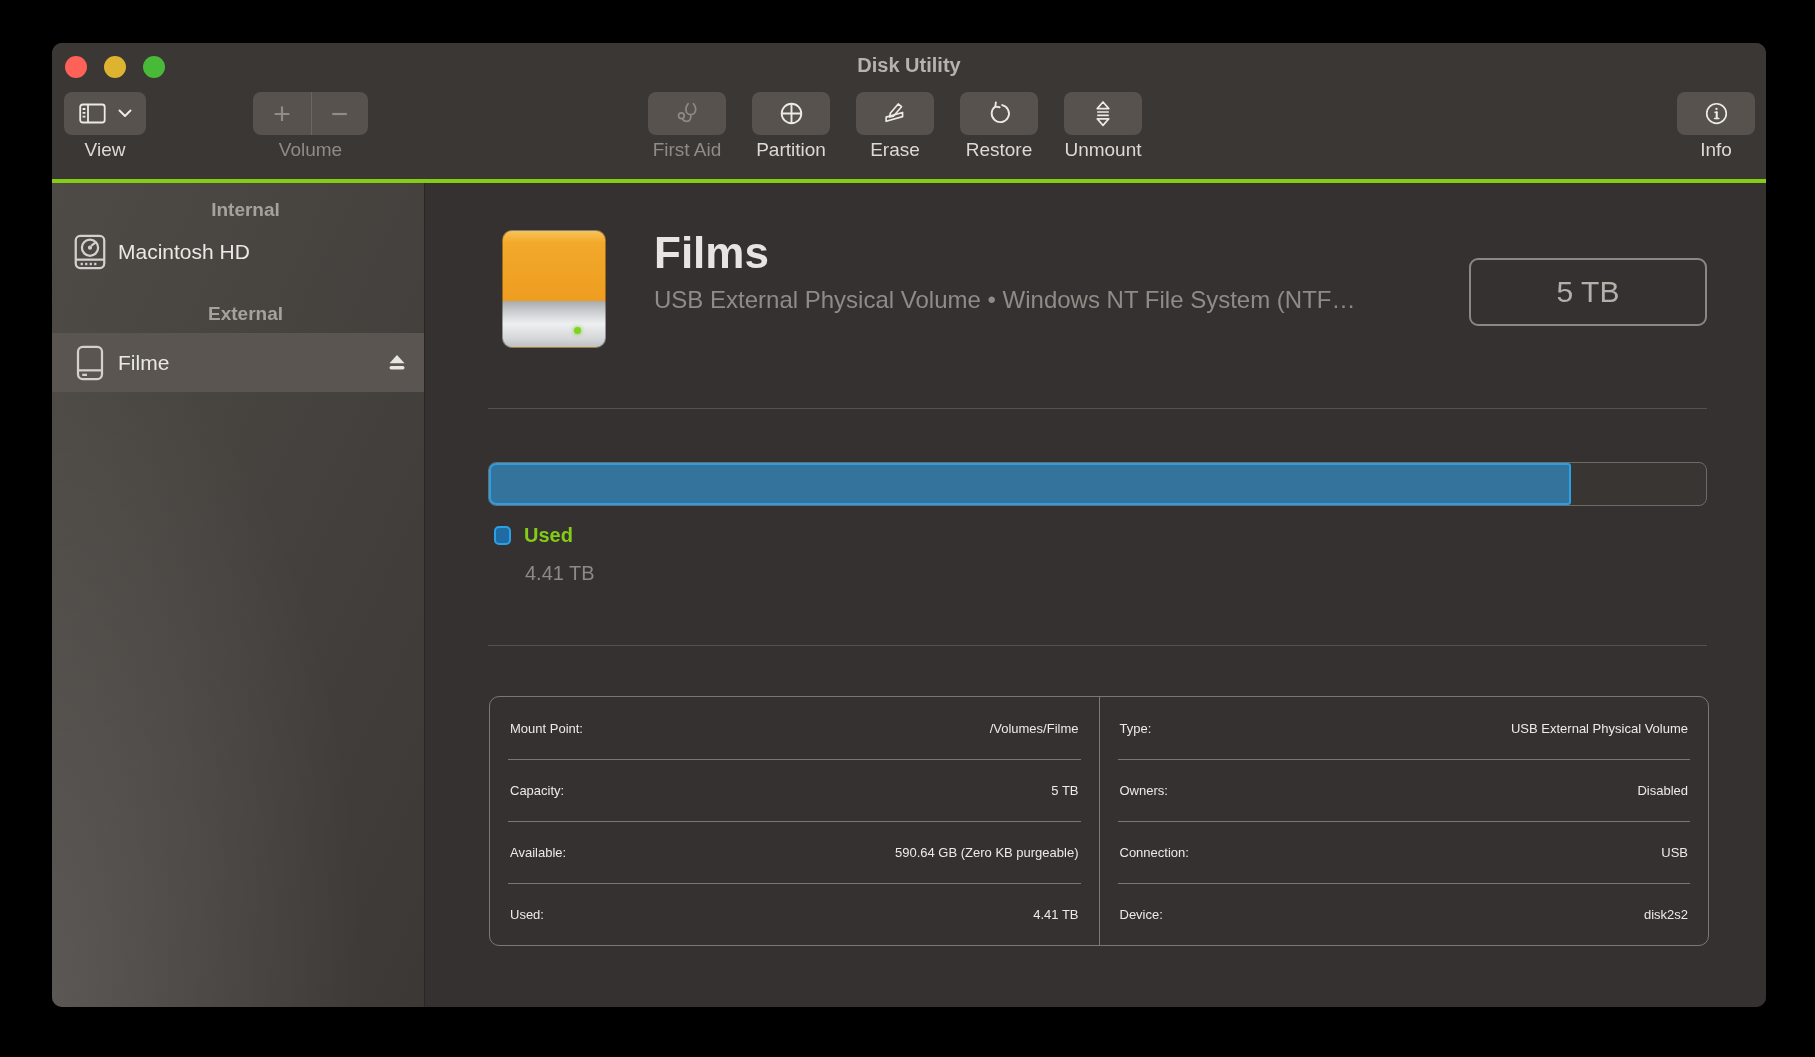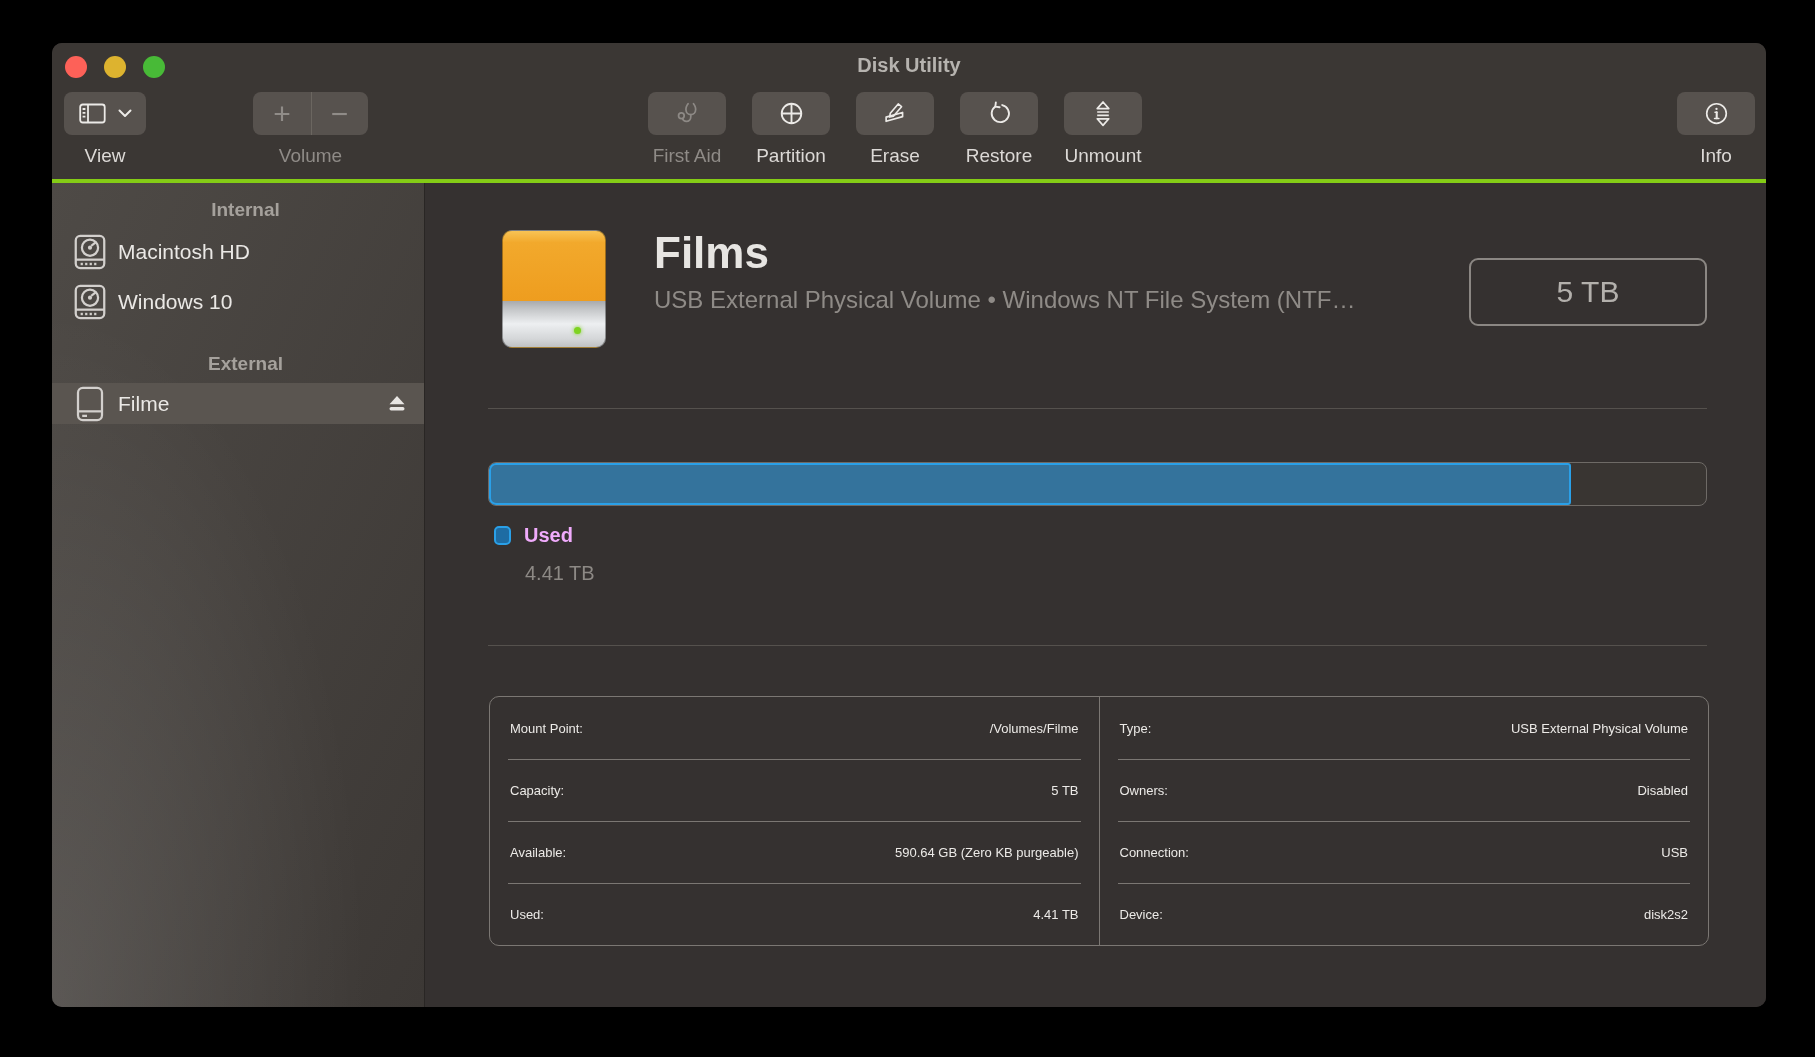--- a/index.html
+++ b/index.html
@@ -19,21 +19,21 @@
   .tl.close { background:#fd6158; }
   .tl.min   { background:#ddb32f; }
   .tl.zoom  { background:#48ba37; }
   .win-title { position:absolute; top:11px; left:0; right:0; text-align:center;
                font-size:20px; font-weight:700; color:#b6b3af; }
 
   .tb-group { position:absolute; top:49px; display:flex; align-items:flex-start; }
   .tb-item { display:flex; flex-direction:column; align-items:center; }
   .tb-btn { height:43px; background:#57524e; border-radius:8px; color:#eceae7;
             display:flex; align-items:center; justify-content:center; }
-  .tb-label { margin-top:10px; font-size:19px; color:#dcd9d6; white-space:nowrap; }
+  .tb-label { margin-top:4px; font-size:19px; color:#dcd9d6; white-space:nowrap; }
   .tb-item.disabled .tb-btn { color:#8d8985; }
   .tb-item.disabled .tb-label { color:#8f8b87; }
 
   .grp-view   { left:12px; }
   .grp-volume { left:201px; }
   .grp-actions{ left:596px; gap:26px; }
   .grp-info   { right:11px; }
 
   .btn-view { width:82px; gap:12px; }
   .btn-info, .grp-actions .tb-btn { width:78px; }
@@ -47,21 +47,21 @@
   
   .sidebar { position:absolute; left:0; top:140px; width:373px; bottom:0;
              border-right:1px solid #292624; padding-top:16px;
              background:
                radial-gradient(ellipse at 0% 100%, rgba(255,255,255,0.12), rgba(255,255,255,0) 60%),
                linear-gradient(115deg, #4e4a46 0%, #3c3835 100%); text-align: center; }
   .sb-header { margin:0 0 6px 15px; font-size:19px; font-weight:700; color:#a5a19c; }
   .sb-header.second { margin-top:26px; }
   .sb-item { height:50px; display:flex; align-items:center; padding-left:20px; gap:10px;
              font-size:21px; color:#eae8e5; position:relative; cursor:default; }
-  .sb-item.selected { background:#5a5550; height:41px; margin-top:8px; }
+  .sb-item.selected { background:#5a5550; height:59px; margin-top:8px; }
   .sb-icon { color:#d3d0cd; flex:0 0 auto; }
   .eject-btn { position:absolute; right:15px; top:50%; transform:translateY(-50%);
                width:24px; height:22px; display:flex; align-items:center; justify-content:center;
                color:#e8e6e3; background:none; border:none; }
 
   
   .content { position:absolute; left:374px; top:140px; right:0; bottom:0; background:#353130; }
 
   .drive-icon { position:absolute; left:76px; top:47px; width:104px; height:118px;
                 border-radius:10px; border:1px solid rgba(0,0,0,.35);
@@ -85,21 +85,21 @@
   .usage-bar { position:absolute; left:62px; right:59px; top:279px; height:44px;
                border:1px solid #6e6a66; border-radius:8px; background:#393532; }
   .usage-used { height:100%; width:88.9%; background:#34739c;
                 border:2.5px solid #2aa0e8; border-radius:7px 3px 3px 7px; }
 
   .legend-block { position:absolute; top:341px; }
   .legend-block.used { left:68px; } .legend-block.free { left:681px; }
   .leg-row { display:flex; align-items:center; gap:13px; }
   .swatch { width:17px; height:19px; border-radius:5px; border:2.5px solid #8d8985; }
   .swatch.blue { border-color:#2aa0e8; background:#1e6ca3; }
-  .leg-label { font-size:20px; font-weight:700; color:#f0abfc; }
+  .leg-label { font-size:20px; font-weight:700; color:#84cc16; }
   .leg-value { margin:15px 0 0 31px; font-size:20px; color:#8d8985; }
 
   .card { position:absolute; left:63px; right:57px; top:513px; height:250px;
           border:1.5px solid #7b7773; border-radius:10px; display:flex; overflow:hidden; }
   .card-col { flex:1; display:flex; flex-direction:column; }
   .card-col.left { border-right:1px solid #7b7773; }
   .drow { flex:1; display:flex; align-items:center; justify-content:space-between;
           padding:0 20px; position:relative; font-size:13px; color:#eceae7; }
   .drow:not(:first-child)::before { content:""; position:absolute; left:18px; right:18px;
           top:0; height:1px; background:#7b7773; }
@@ -244,36 +244,20 @@
             <line x1="2.5" y1="17.6" x2="21.5" y2="17.6"></line>
             <line x1="6.5" y1="19.7" x2="6.5" y2="21.3"></line>
             <line x1="9.5" y1="19.7" x2="9.5" y2="21.3"></line>
             <line x1="12.5" y1="19.7" x2="12.5" y2="21.3"></line>
             <line x1="15.5" y1="19.7" x2="15.5" y2="21.3"></line>
           </svg>
         </span>
         <span class="sb-label">Macintosh HD</span>
       </div>
 
-      <div class="sb-item">
-        <span class="sb-icon">
-          <svg class="icon" width="36" height="38" viewBox="0 0 24 25" fill="none" stroke="currentColor" stroke-width="1.5">
-            <rect x="2.5" y="1.8" width="19" height="21.4" rx="3"></rect>
-            <circle cx="12" cy="9.6" r="5.4"></circle>
-            <circle cx="12" cy="9.6" r="1.4" fill="currentColor" stroke="none"></circle>
-            <line x1="12.8" y1="8.4" x2="16.2" y2="5.8"></line>
-            <line x1="2.5" y1="17.6" x2="21.5" y2="17.6"></line>
-            <line x1="6.5" y1="19.7" x2="6.5" y2="21.3"></line>
-            <line x1="9.5" y1="19.7" x2="9.5" y2="21.3"></line>
-            <line x1="12.5" y1="19.7" x2="12.5" y2="21.3"></line>
-            <line x1="15.5" y1="19.7" x2="15.5" y2="21.3"></line>
-          </svg>
-        </span>
-        <span class="sb-label">Windows 10</span>
-      </div>
 
       <div class="sb-header second">External</div>
 
       <div class="sb-item selected">
         <span class="sb-icon">
           <svg class="icon" width="36" height="38" viewBox="0 0 24 25" fill="none" stroke="currentColor" stroke-width="1.5">
             <rect x="4" y="1.8" width="16" height="21.4" rx="3.2"></rect>
             <line x1="4" y1="17.4" x2="20" y2="17.4"></line>
             <line x1="6.8" y1="20.4" x2="10" y2="20.4"></line>
           </svg>

